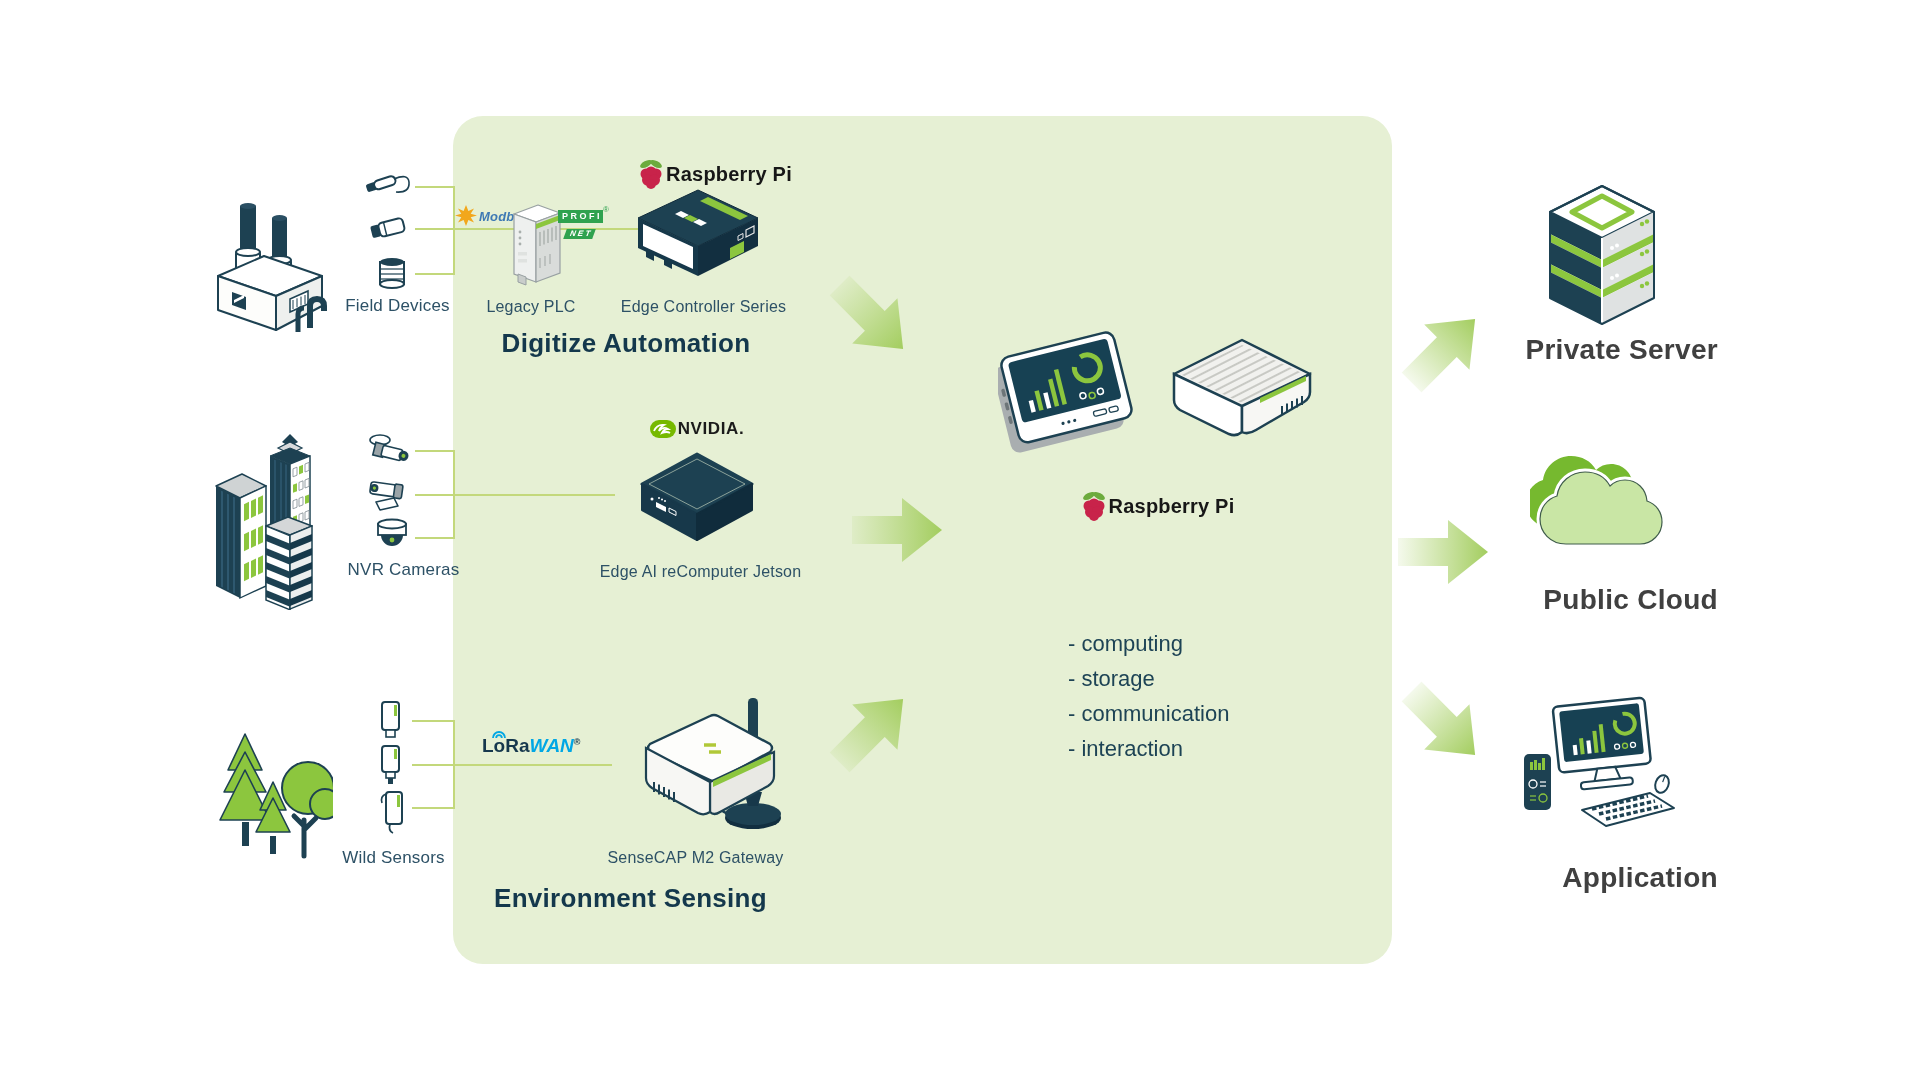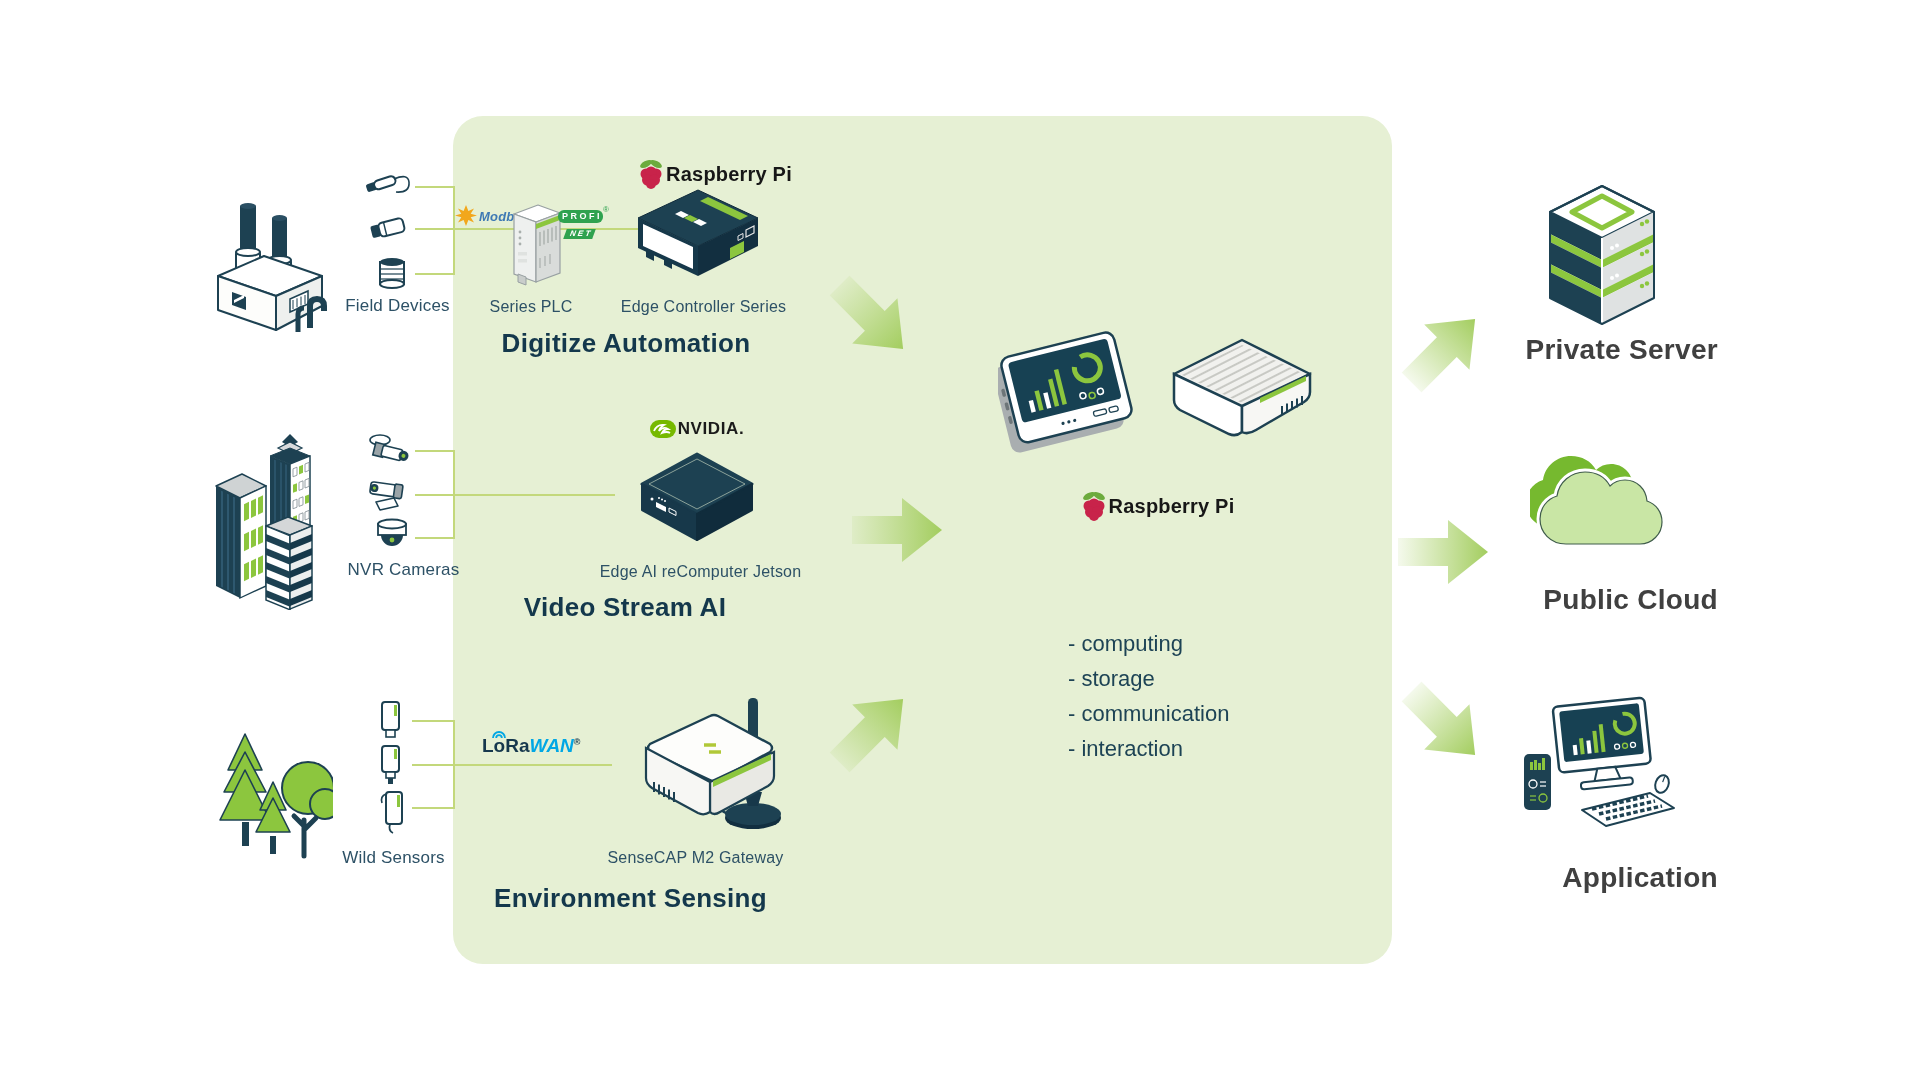--- a/index.html
+++ b/index.html
@@ -19,21 +19,21 @@
   .nv-text{font-weight:bold;font-size:17px;color:#1b1b1b;letter-spacing:.6px;}
   .arrow{position:absolute;width:92px;height:76px;}
   .banner{position:absolute;left:1026px;top:550px;width:268px;height:54px;background:#8cc63e;
           display:flex;align-items:center;justify-content:center;font-weight:bold;font-size:24px;
           color:#17394a;letter-spacing:.3px;}
   .features{position:absolute;left:1068px;top:626px;font-size:22px;color:#1d4355;line-height:35px;}
   .modbus{position:absolute;display:flex;align-items:center;gap:2px;}
   .modbus .mb-text{font-weight:bold;font-style:italic;font-size:13px;color:#3e79b4;letter-spacing:.2px;}
   .profinet{position:absolute;width:60px;line-height:1;}
   .pf-row1{display:inline-block;background:#2fa24f;color:#fff;font-weight:bold;font-size:9px;
-           letter-spacing:2.5px;padding:2px 1px 2px 4px;border-radius:6px;}
+           letter-spacing:2.5px;padding:2px 1px 2px 4px;}
   .pf-reg{color:#2fa24f;font-size:8px;vertical-align:top;}
   .pf-row2{display:inline-block;background:#2fa24f;color:#fff;font-weight:bold;font-size:8px;
            letter-spacing:2px;padding:1px 2px 1px 5px;transform:skewX(-20deg);margin-left:7px;margin-top:2px;}
   .lora{position:absolute;font-size:19px;font-weight:bold;color:#16384d;}
   .lora .lora-arcs{position:absolute;left:8px;top:-7px;}
   .lora-wan{color:#00a7e5;font-style:italic;margin-top:48px;}
   .lora-reg{font-size:9px;vertical-align:super;}
 </style>
 </head>
 <body>
@@ -281,21 +281,21 @@
     <polygon points="56,27 64,31 58,34 50,30" fill="#8cc63e"></polygon>
     <polygon points="65,31 73,35 67,38 59,34" fill="#fff"></polygon>
     <polygon points="4,30 64,58 64,88 4,60" fill="#16384a"></polygon>
     <polygon points="9,36 59,59 59,81 9,58" fill="#fff"></polygon>
     <polygon points="64,58 124,30 124,58 64,88" fill="#122f40"></polygon>
     <polygon points="96,60 110,53 110,64 96,71" fill="#8cc63e"></polygon>
     <polygon points="112,42 120,38 120,45 112,49" fill="none" stroke="#e8e8e8" stroke-width="1.2"></polygon>
     <polygon points="104,48 109,45.5 109,50 104,52.5" fill="none" stroke="#e8e8e8" stroke-width="1"></polygon>
   </svg>
 
-  <div class="dev-label" style="left:450px;top:298px;width:162px">Series PLC</div>
+  <div class="dev-label" style="left:450px;top:298px;width:162px">Legacy PLC</div>
   <div class="dev-label" style="left:606px;top:298px;width:195px">Edge Controller Series</div>
   <div class="sec-title" style="left:452px;top:328px;width:348px">Digitize Automation</div>
 
   <div class="brand" style="left:612px;top:418px;width:170px">
     <svg width="26" height="22" viewBox="0 0 26 22">
       <rect x="0" y="2" width="26" height="18" rx="9" fill="#76b900"></rect>
       <path d="M4,13 Q7,6 14,7 Q10,9 9,13 Q13,8 18,11 Q14,11 12,15 Q17,13 20,15" stroke="#fff" stroke-width="1.8" fill="none"></path>
     </svg>
     <span class="nv-text">NVIDIA.</span>
   </div>
@@ -307,21 +307,20 @@
     <polygon points="61,64 116,34 116,60 61,90" fill="#102c3c" stroke="#102c3c" stroke-width="2" stroke-linejoin="round"></polygon>
     <polygon points="20,52 30,57 30,62 20,57" fill="#fff"></polygon>
     <polygon points="33,58 40,61.5 40,65.5 33,62" fill="none" stroke="#fff" stroke-width="1"></polygon>
     <circle cx="16" cy="49" r="1.5" fill="#fff"></circle>
     <circle cx="23" cy="48" r="1" fill="#fff"></circle>
       <circle cx="26" cy="49.5" r="1" fill="#fff"></circle>
       <circle cx="29" cy="51" r="1" fill="#fff"></circle>
   </svg>
 
   <div class="dev-label" style="left:598px;top:563px;width:205px">Edge AI reComputer Jetson</div>
-  <div class="sec-title" style="left:455px;top:592px;width:340px">Video Stream AI</div>
 
   <div class="lora" style="left:482px;top:735px">
     <svg class="lora-arcs" width="18" height="11" viewBox="0 0 18 11">
       <path d="M3,10 a6,6 0 0 1 12,0" fill="none" stroke="#00a7e5" stroke-width="1.8"></path>
       <path d="M6.2,10 a2.8,2.8 0 0 1 5.6,0" fill="none" stroke="#00a7e5" stroke-width="1.8"></path>
     </svg><span class="lora-main">LoRa</span><span class="lora-wan">WAN</span><span class="lora-reg">®</span>
   </div>
 
   <svg class="abs" style="left:626px;top:696px" width="168" height="145" viewBox="0 0 168 145">
     <rect x="122" y="2" width="10" height="94" rx="4.5" fill="#1d4152"></rect>

